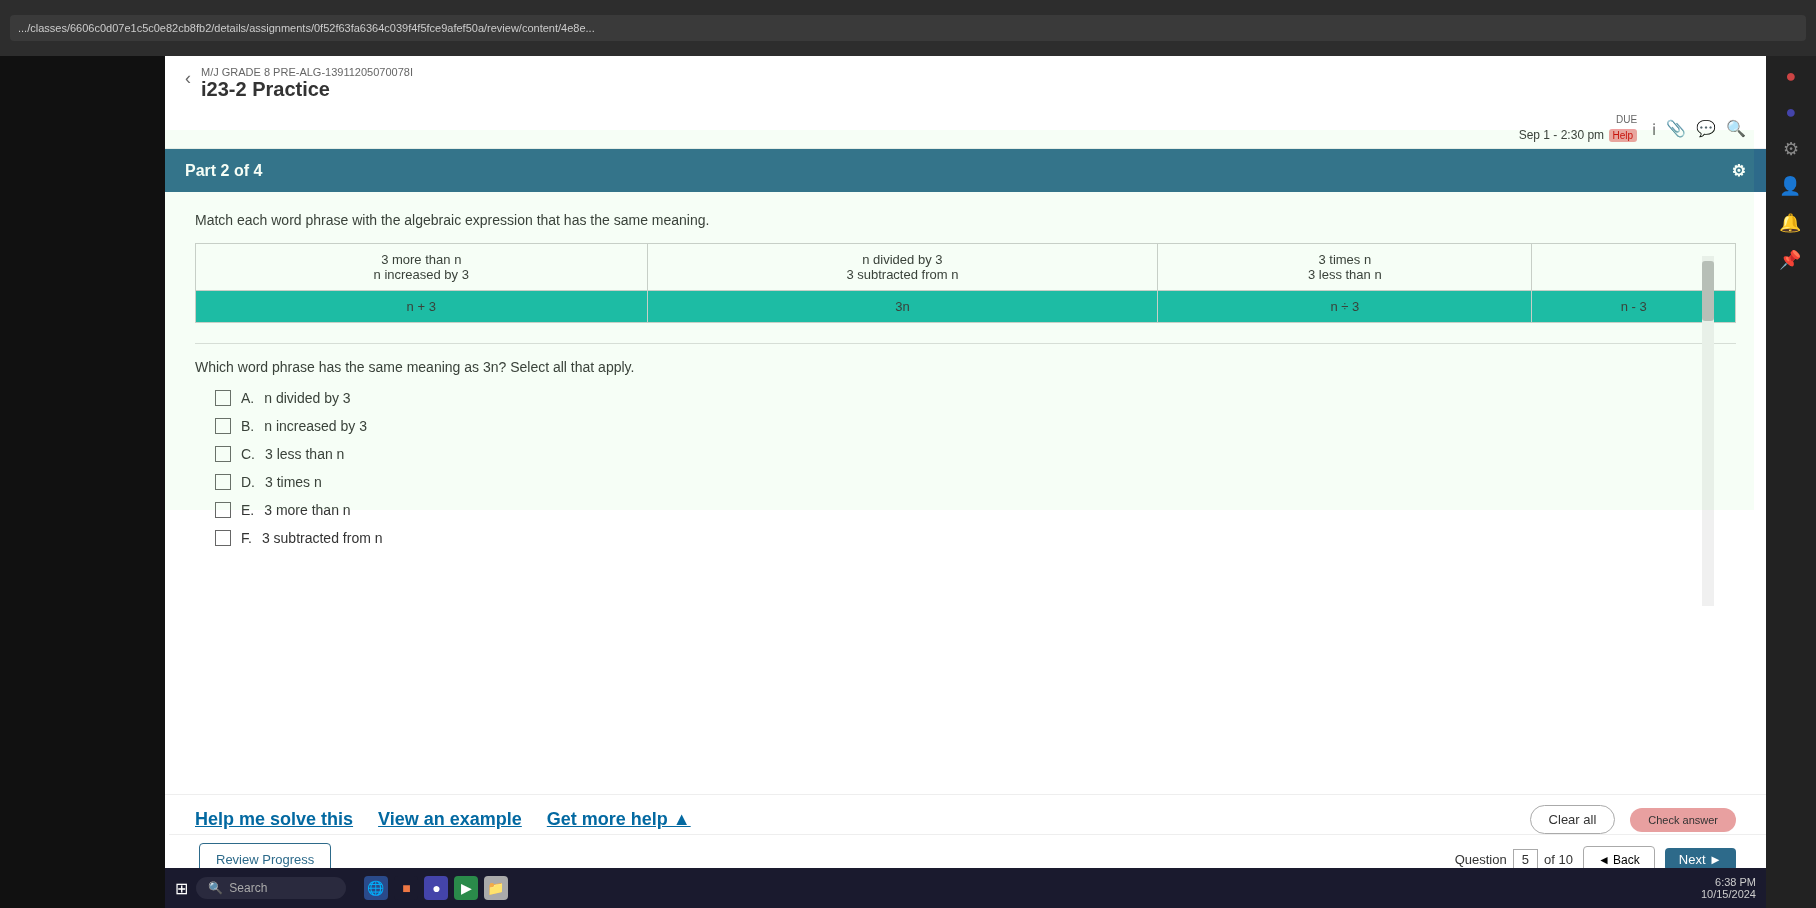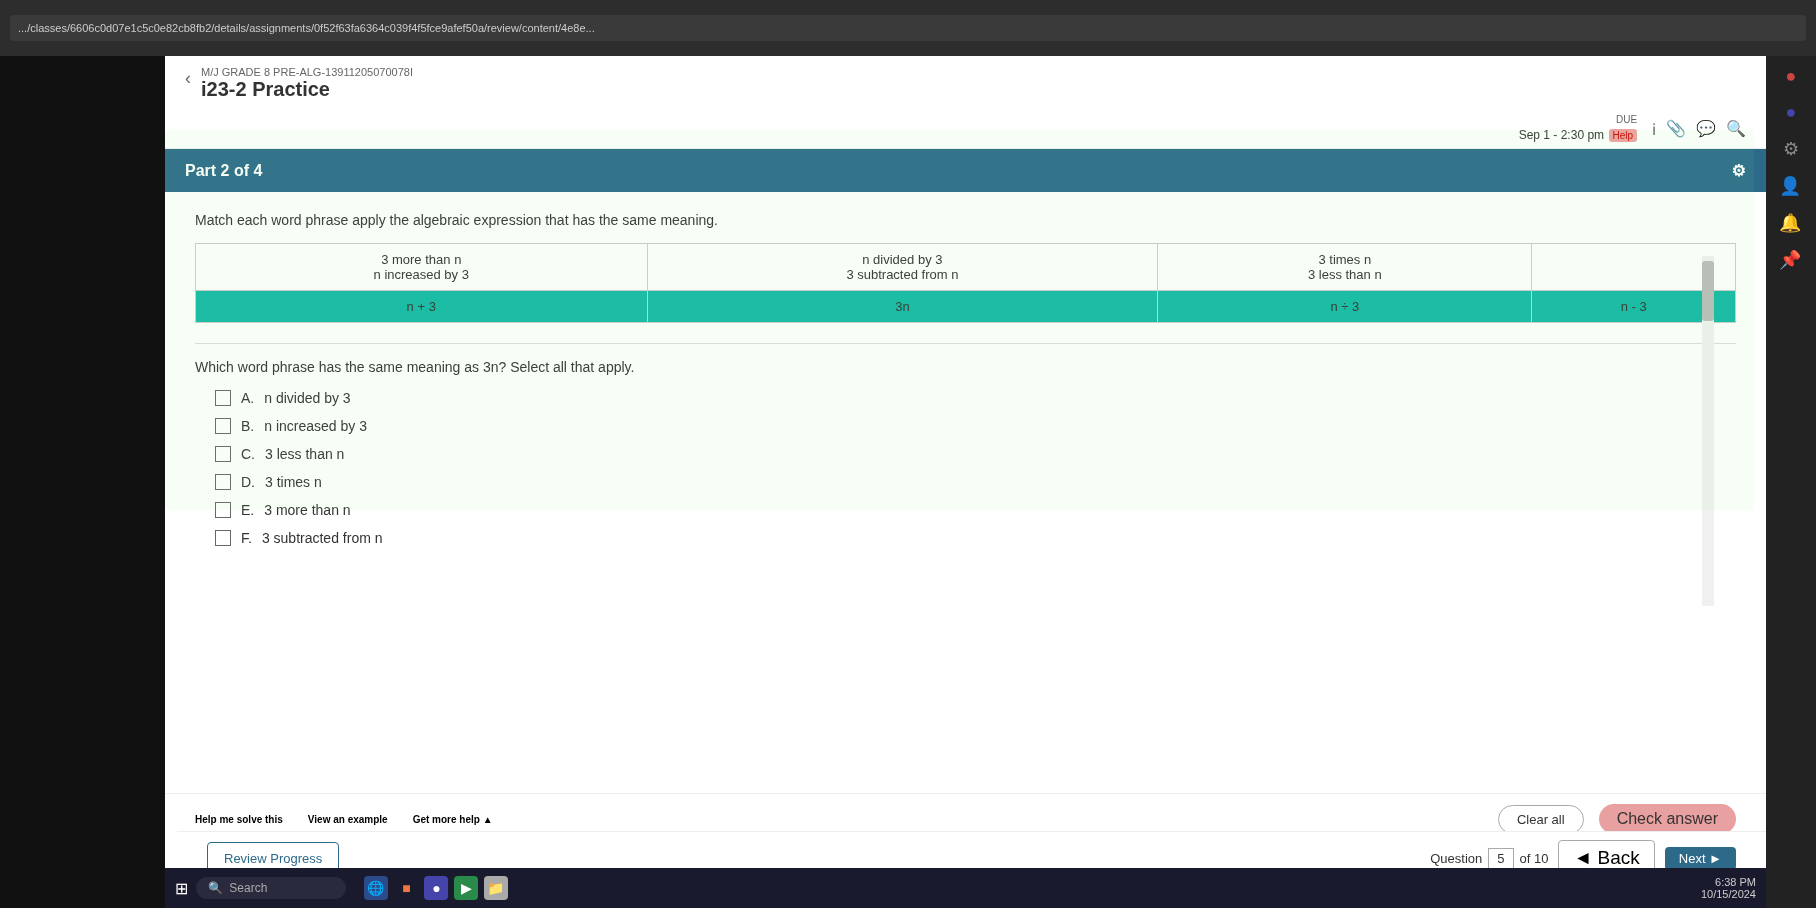--- a/index.html
+++ b/index.html
@@ -222,54 +222,55 @@
       left: 0;
       right: 0;
       background: white;
     }
     .help-links {
       display: flex;
       gap: 25px;
       align-items: center;
     }
     .help-link {
-      color: #000000;
-      font-size: 10px;
+      color: #0369a1;
+      font-size: 18px;
       cursor: pointer;
       font-weight: bold;
+      text-decoration: underline;
     }
     .right-actions {
       display: flex;
       align-items: center;
       gap: 15px;
     }
     .clear-all-btn {
       background: white;
       border: 1px solid #aaa;
       border-radius: 20px;
       padding: 6px 18px;
       font-size: 13px;
       cursor: pointer;
       color: #333;
     }
     .check-answer-btn {
       background: #e8a0a0;
       border: none;
       border-radius: 20px;
       padding: 6px 18px;
-      font-size: 16px;
+      font-size: 11px;
       cursor: pointer;
       color: #333;
     }
 
     
     .nav-footer {
       position: absolute;
       bottom: 40px;
-      left: 12px;
+      left: 4px;
       right: 0;
       padding: 8px 30px;
       display: flex;
       justify-content: space-between;
       align-items: center;
       background: white;
       border-top: 1px solid #eee;
     }
     .review-progress-btn {
       border: 1px solid #2d6a8a;
@@ -295,21 +296,21 @@
     .question-num-box {
       border: 1px solid #aaa;
       padding: 2px 8px;
       font-size: 13px;
     }
     .back-btn {
       background: white;
       border: 1px solid #aaa;
       border-radius: 4px;
       padding: 6px 14px;
-      font-size: 19px;
+      font-size: 12px;
       cursor: pointer;
       display: flex;
       align-items: center;
       gap: 4px;
     }
     .next-btn {
       background: #2d6a8a;
       border: none;
       border-radius: 4px;
       padding: 4px 14px;
@@ -438,21 +439,21 @@
       </div>
     </div>
 
     <div class="part-banner">
       <span>Part 2 of 4</span>
       <span>⚙</span>
     </div>
 
     <div class="question-area">
 
-      <p class="instruction-text">Match each word phrase apply the algebraic expression that has the same meaning.</p>
+      <p class="instruction-text">Match each word phrase with the algebraic expression that has the same meaning.</p>
 
       <table class="match-table">
         <tbody>
             <tr>
           <td>
             <span>3 more than n</span><br>
             <span>n increased by 3</span>
           </td>
           <td>
             <span>n divided by 3</span><br>

